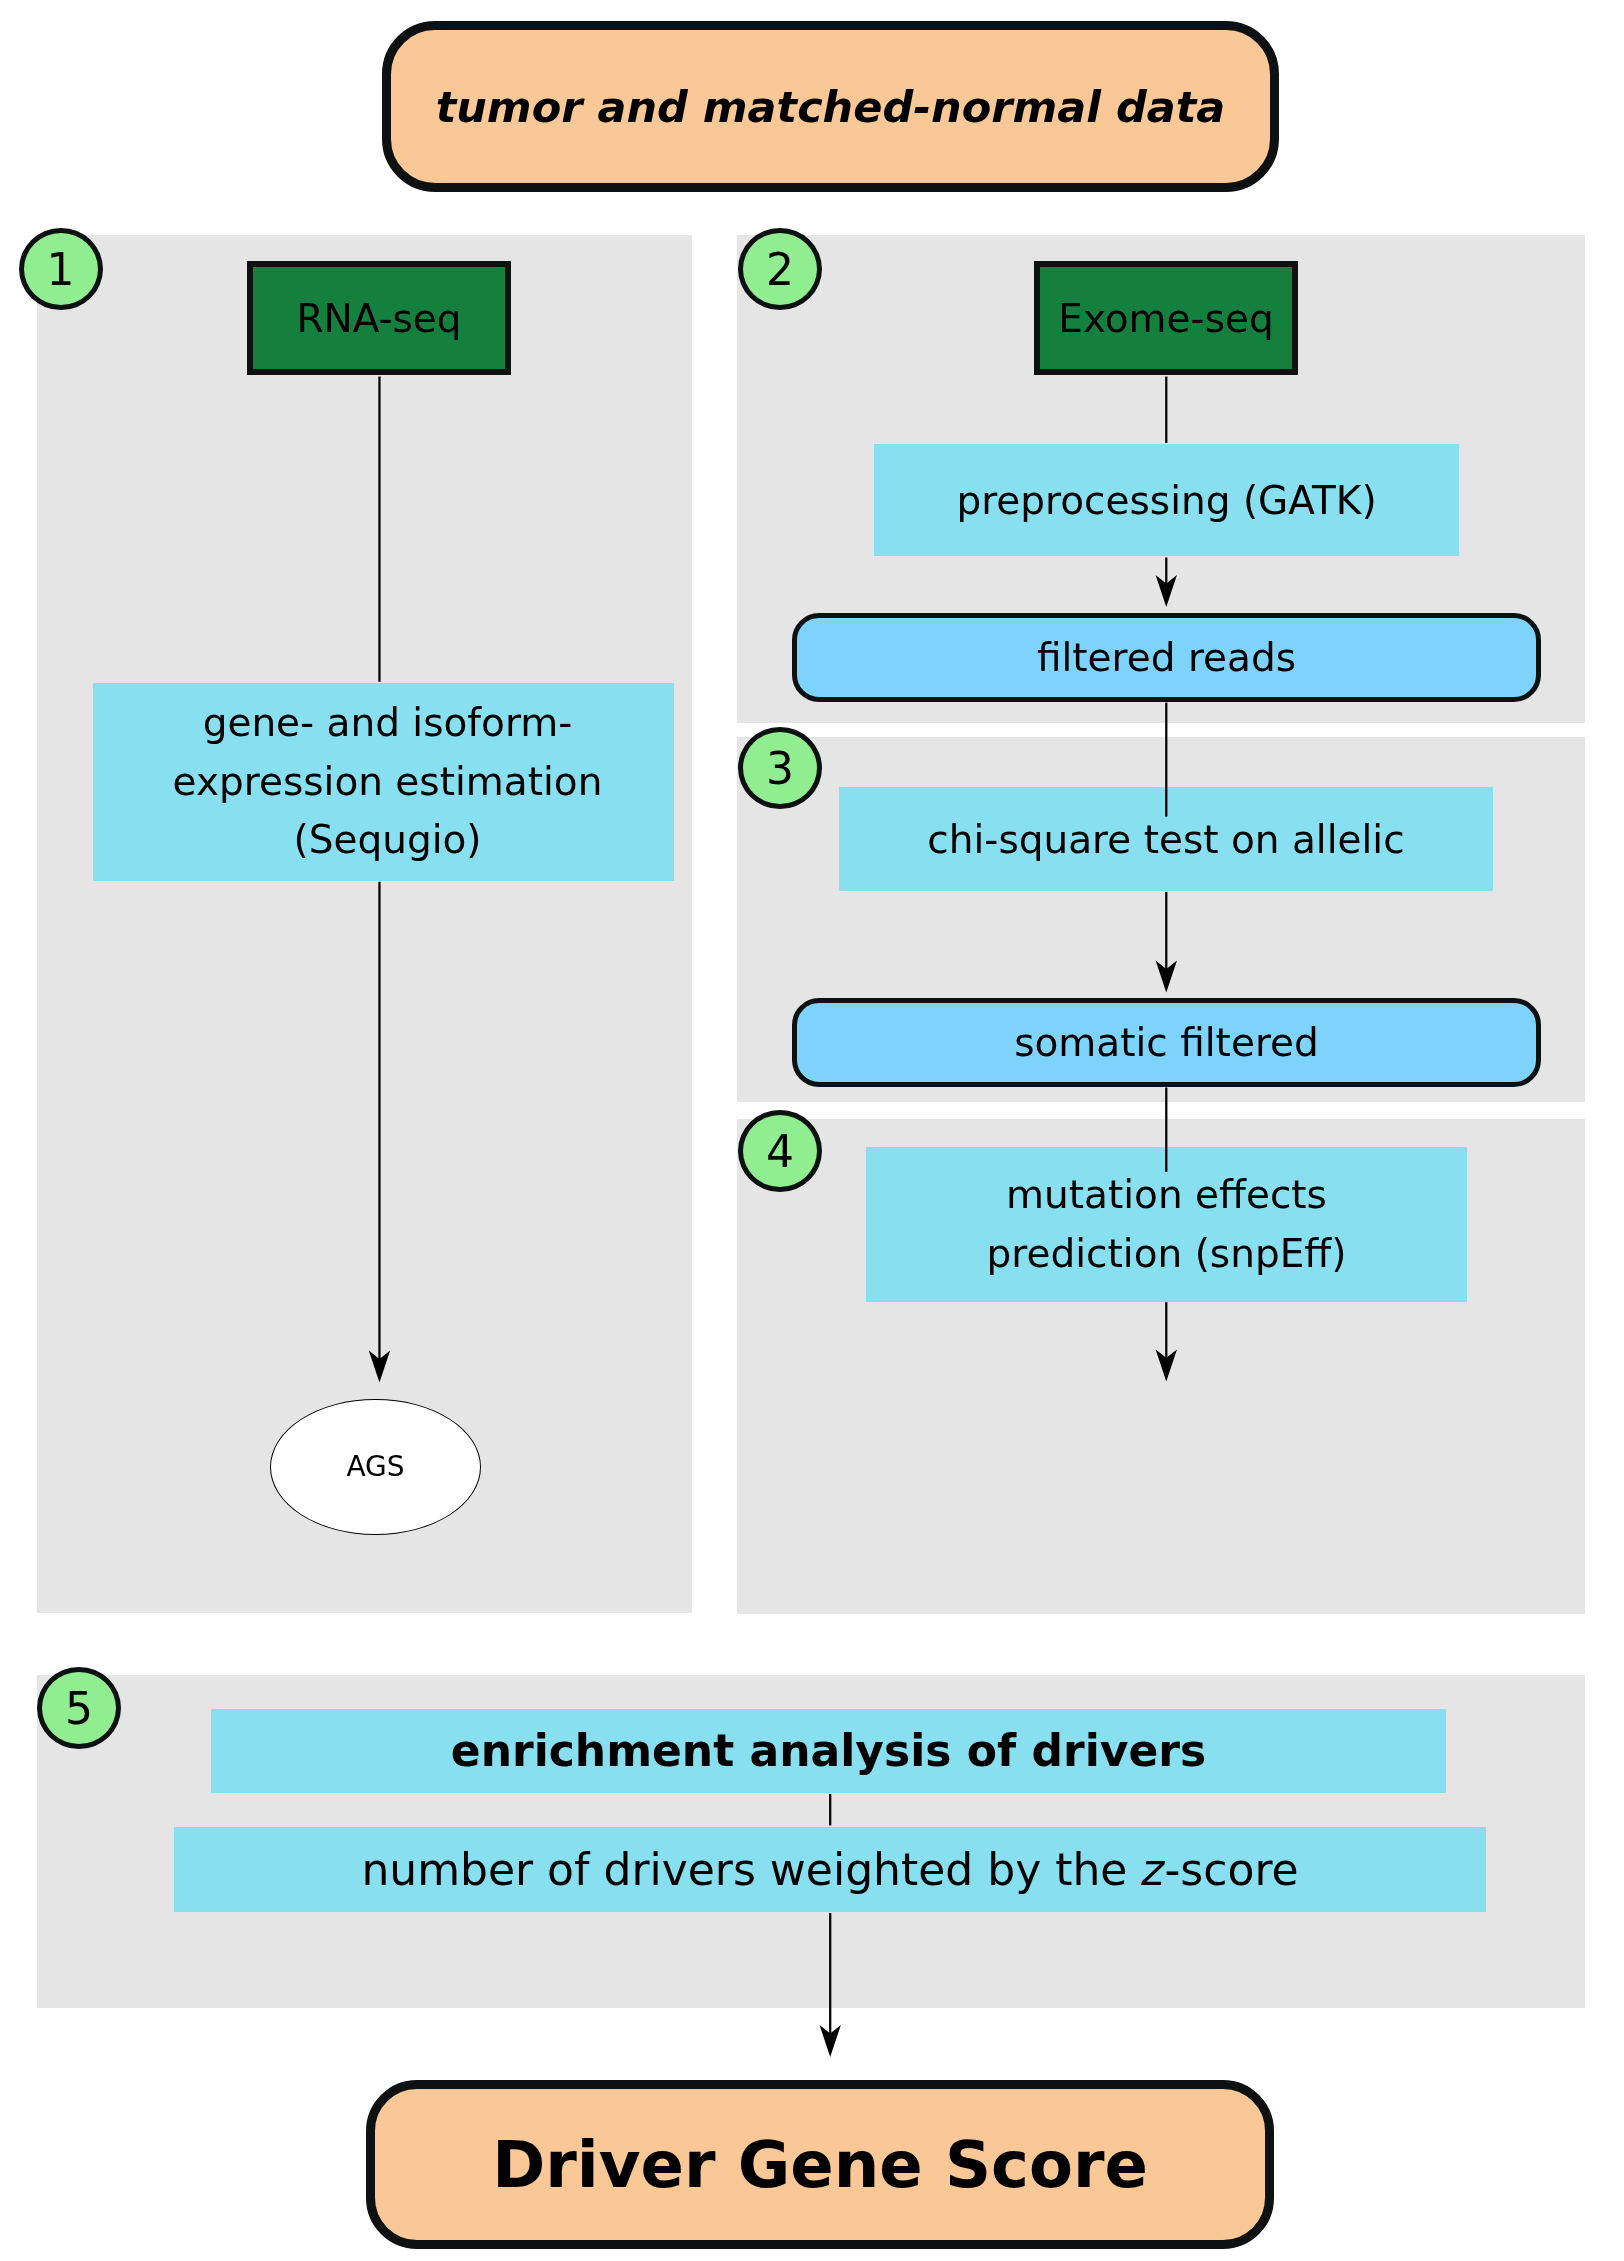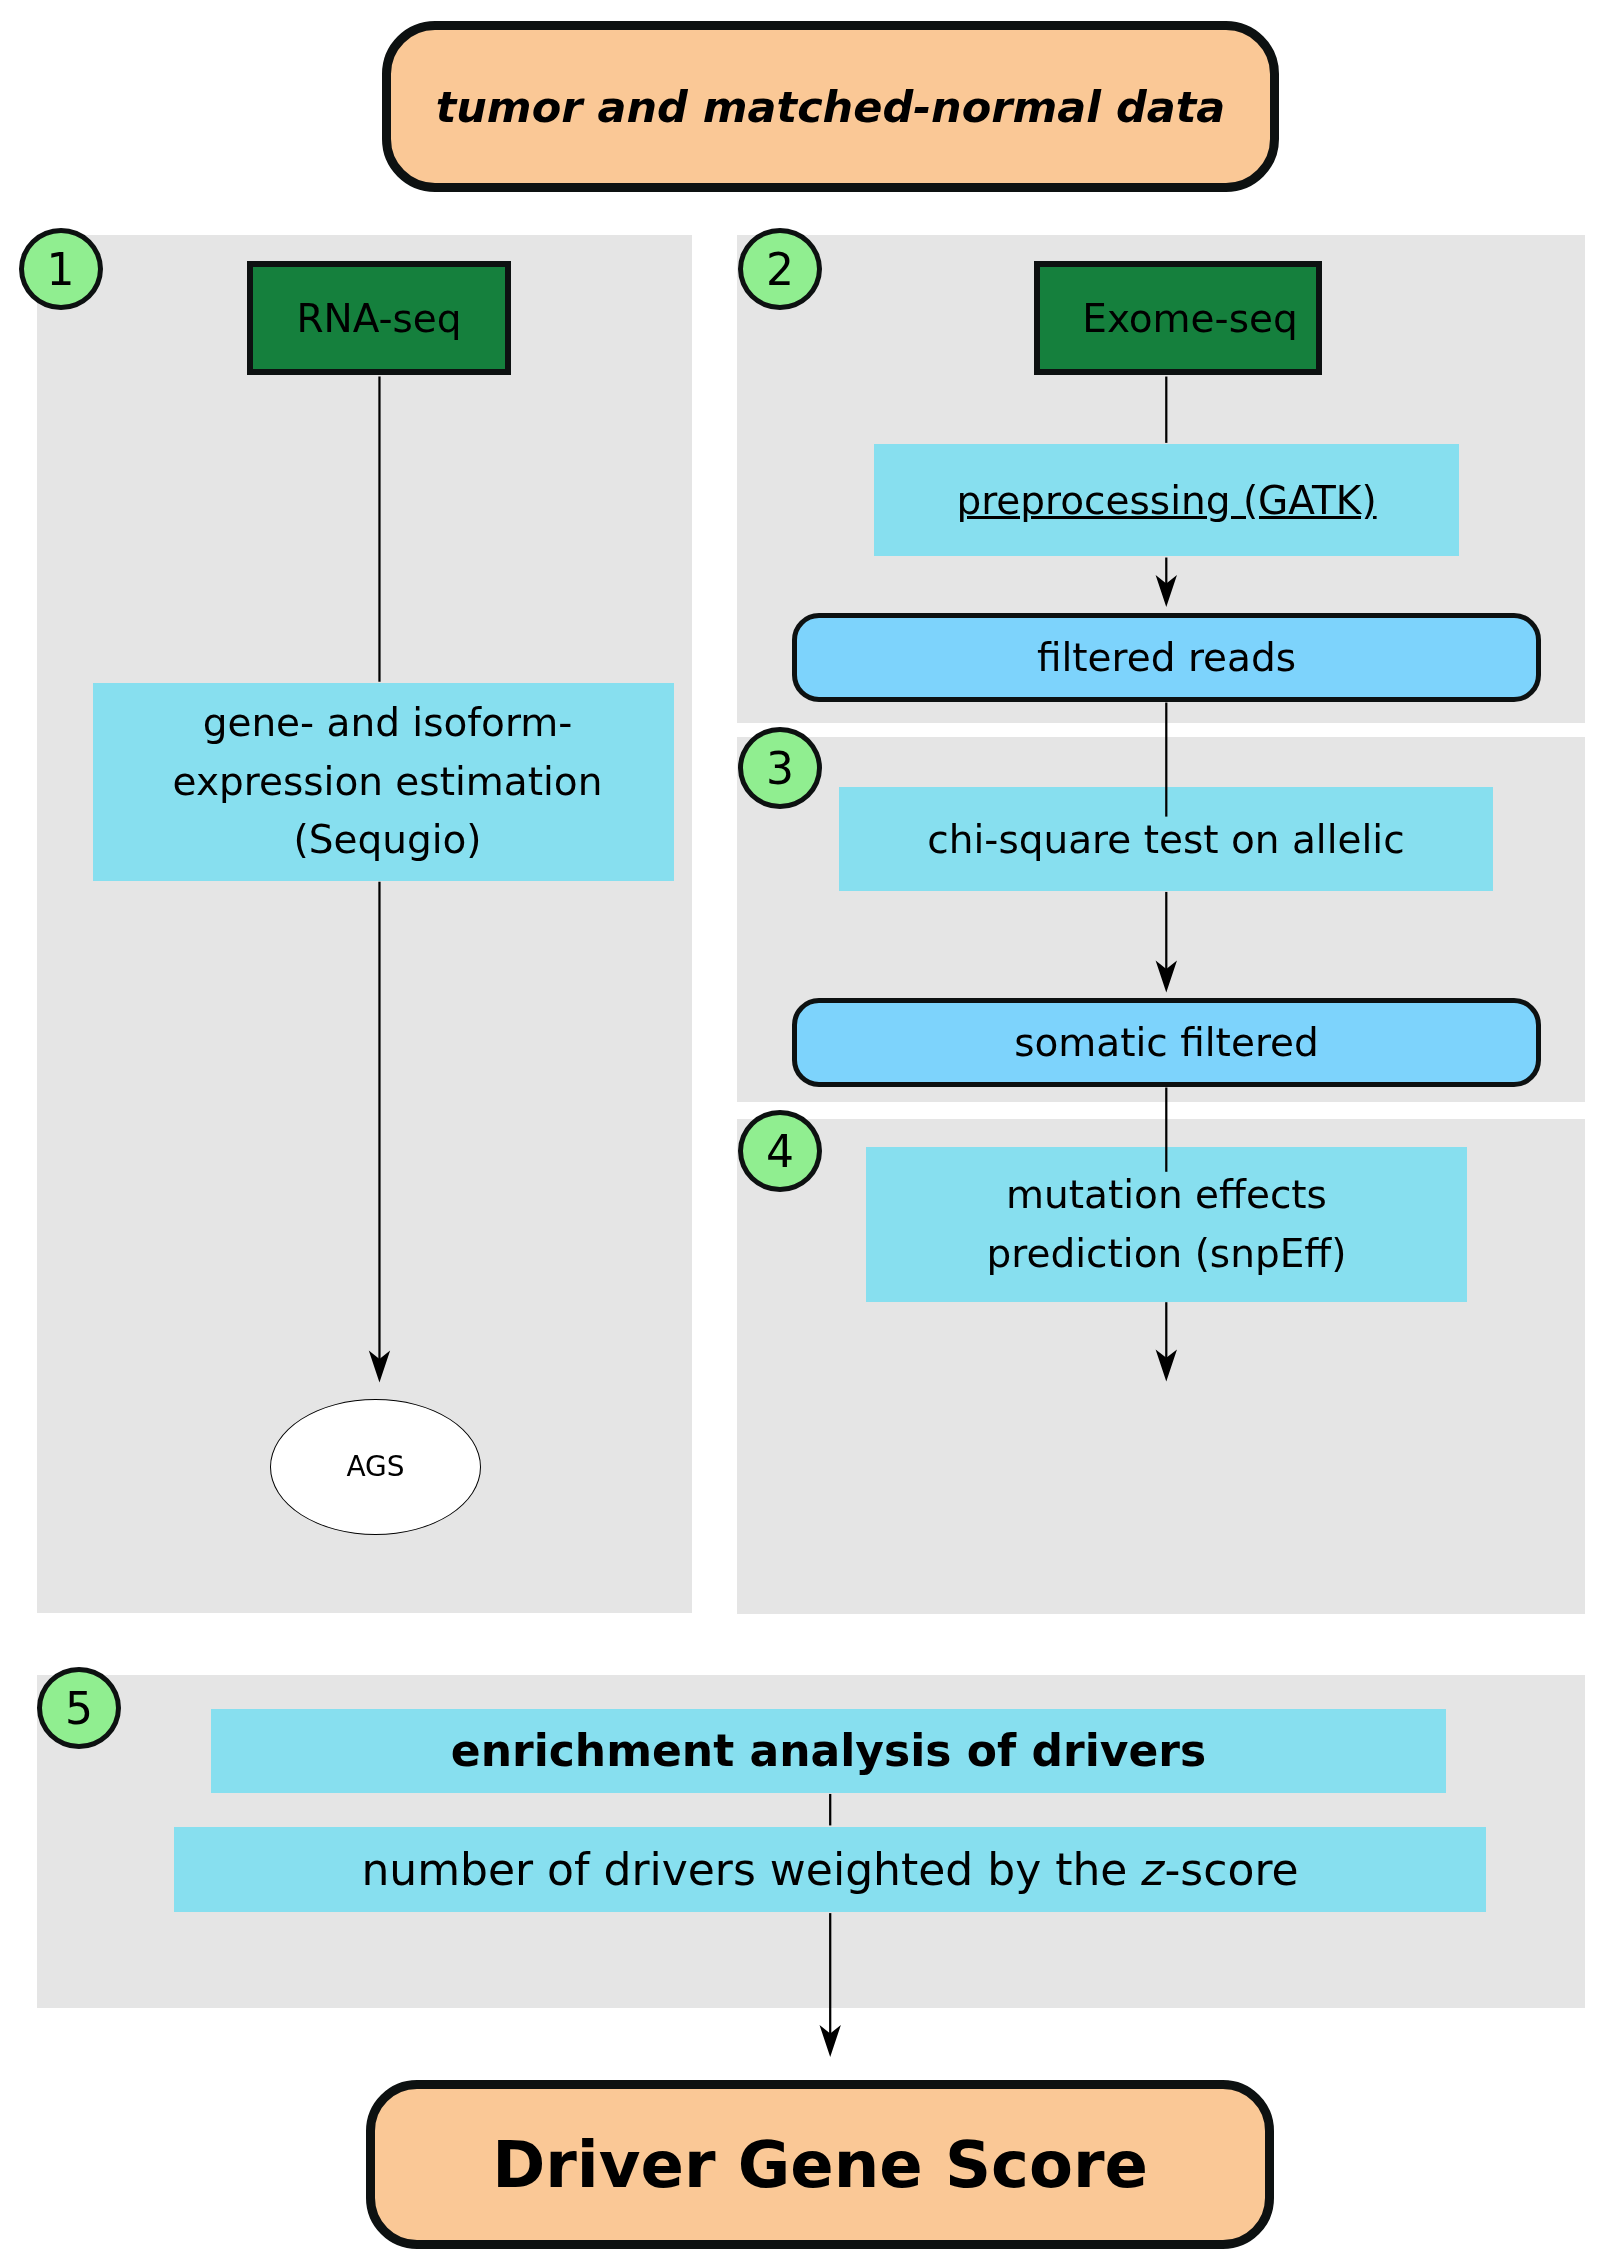--- a/index.html
+++ b/index.html
@@ -129,24 +129,24 @@
   </div>
   <div class="node proc" style="left:93px;top:683px;width:573px;height:198px;padding-left:8px;">
     <span>gene- and isoform-</span>
     <span>expression estimation</span>
     <span>(Sequgio)</span>
   </div>
   <div class="node ellipse oneline" style="left:270px;top:1399px;width:209px;height:134px;">
     <span>AGS</span>
   </div>
 
-  <div class="node io oneline" style="left:1034px;top:261px;width:252px;height:102px;padding-left:24px;">
+  <div class="node io oneline" style="left:1034px;top:261px;width:252px;height:102px;">
     <span>Exome-seq</span>
   </div>
-  <div class="node proc oneline" style="left:874px;top:444px;width:585px;height:112px;text-decoration:underline;">
+  <div class="node proc oneline" style="left:874px;top:444px;width:585px;height:112px;">
     <span>preprocessing (GATK)</span>
   </div>
   <div class="node rounded oneline" style="left:792px;top:613px;width:739px;height:79px;">
     <span>filtered reads</span>
   </div>
   <div class="node proc oneline" style="left:839px;top:787px;width:654px;height:104px;">
     <span>chi-square test on allelic</span>
   </div>
   <div class="node rounded oneline" style="left:792px;top:998px;width:739px;height:79px;">
     <span>somatic filtered</span>

